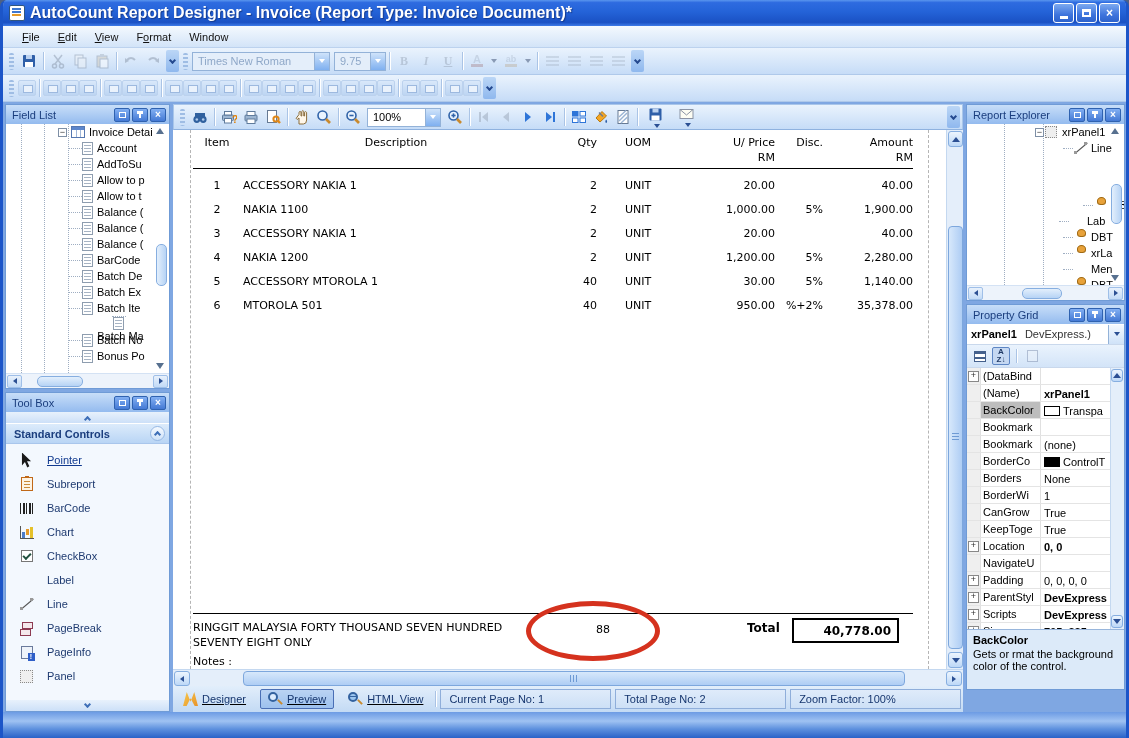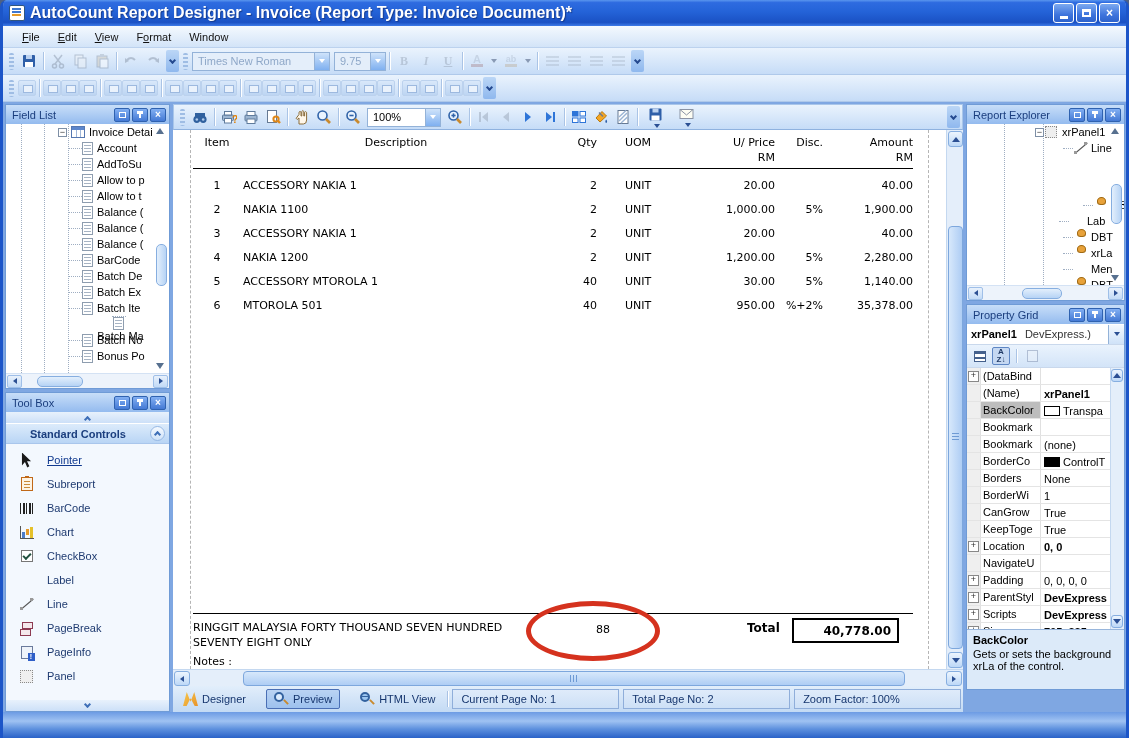--- a/index.html
+++ b/index.html
@@ -82,21 +82,21 @@
   .hsb{height:15px;flex:none;background:#EDF3FB;border-top:1px solid #D4E2F4;display:flex;align-items:center;position:relative;}
   .hsb .arr{width:15px;height:13px;display:grid;place-items:center;background:linear-gradient(#E8F1FC,#C2DAF6);border:1px solid #9FBFE8;border-radius:2px;margin:0 1px;flex:none;}
   .tri-l{width:0;height:0;border-top:3px solid transparent;border-bottom:3px solid transparent;border-right:4px solid #2B4F93;}
   .tri-r{width:0;height:0;border-top:3px solid transparent;border-bottom:3px solid transparent;border-left:4px solid #2B4F93;}
   .hsb .hthumb{height:11px;border:1px solid #86AEE0;border-radius:5px;background:linear-gradient(#E3EFFC,#B6D3F5);}
   
   .toolbox{background:#F3F8FE;}
   .strip{height:11px;flex:none;background:linear-gradient(#E8F1FC,#CCE0F8);display:grid;place-items:center;}
   .chev-u{width:5px;height:5px;border-left:2px solid #3E6FB8;border-top:2px solid #3E6FB8;transform:rotate(45deg);margin-top:3px;}
   .chev-dn2{width:5px;height:5px;border-left:2px solid #3E6FB8;border-bottom:2px solid #3E6FB8;transform:rotate(-45deg);margin-bottom:2px;}
-  .group-hdr{height:21px;flex:none;display:flex;align-items:center;padding:0 4px 0 24px;
+  .group-hdr{height:21px;flex:none;display:flex;align-items:center;padding:0 4px 0 8px;
     background:linear-gradient(#DCEBFB,#B9D5F5);border-top:1px solid #fff;border-bottom:1px solid #A9C6EC;color:#1B3E7E;font-weight:bold;}
   .group-hdr .tt{flex:1;}
   .ghbtn{width:15px;height:15px;border-radius:8px;background:linear-gradient(#F4F9FF,#CFE2F8);border:1px solid #96B8E4;display:grid;place-items:center;}
   .tbx-items{flex:1;overflow:hidden;padding-top:4px;}
   .tbx-row{height:24px;display:flex;align-items:center;padding-left:12px;gap:12px;color:#20396B;}
   .tbx-row .lbl{color:#1E3A70;}
   .tbx-row.sel .lbl{text-decoration:underline;color:#113A8F;}
   .tbx-ic{width:17px;height:17px;position:relative;display:grid;place-items:center;flex:none;}
   .i-pointer{width:13px;height:15px;background:#1A1A1A;clip-path:polygon(15% 0,15% 86%,38% 64%,56% 100%,72% 92%,54% 58%,85% 58%);}
   .i-subreport{width:12px;height:14px;border:1px solid #C06818;background:#FDF3E3;position:relative;}
@@ -156,21 +156,21 @@
   .tri-u2{width:0;height:0;border-left:4px solid transparent;border-right:4px solid transparent;border-bottom:5px solid #2B4F93;}
   .tri-d2{width:0;height:0;border-left:4px solid transparent;border-right:4px solid transparent;border-top:5px solid #2B4F93;}
   .vthumb{position:absolute;left:1px;width:15px;top:96px;bottom:20px;border:1px solid #7DA7DD;border-radius:4px;background:linear-gradient(90deg,#D7E8FB,#AECDF4);display:grid;place-items:center;}
   .vgrip{width:7px;height:9px;background:repeating-linear-gradient(180deg,#6E9AD4 0 1px,transparent 1px 3px);}
   .hsb-big{height:17px;flex:none;background:#E4EEFA;border-top:1px solid #C4D8F0;position:relative;}
   .hbtn{position:absolute;top:1px;width:16px;height:15px;border:1px solid #86AEE0;border-radius:3px;background:linear-gradient(#EDF5FE,#BDD8F7);display:grid;place-items:center;}
   .hthumb-big{position:absolute;top:1px;left:70px;right:58px;height:15px;border:1px solid #7DA7DD;border-radius:4px;background:linear-gradient(#D7E8FB,#AECDF4);display:grid;place-items:center;}
   .hgrip{width:9px;height:7px;background:repeating-linear-gradient(90deg,#6E9AD4 0 1px,transparent 1px 3px);}
   
   .statusbar{height:26px;flex:none;background:linear-gradient(#E2EEFB,#C3DAF4);display:flex;align-items:center;padding:2px 2px;gap:4px;}
-  .sb-tabs{display:flex;align-items:flex-end;gap:12px;}
+  .sb-tabs{display:flex;align-items:flex-end;gap:6px;text-decoration:underline;}
   .sb-tab{display:flex;align-items:center;gap:4px;padding:2px 7px;color:#16366E;border:1px solid transparent;border-radius:2px;}
   .sb-tab.active{background:linear-gradient(#BAD3F3,#9DC1EE);border-color:#4A6FB5;}
   .sb-sep{width:1px;height:16px;background:#A9C2E4;box-shadow:1px 0 0 #fff;}
   .sb-seg{flex:1;height:20px;border:1px solid #8FAEDA;background:linear-gradient(#DFEBFA,#CDE0F6);display:flex;align-items:center;padding:0 8px;color:#16366E;}
   .ticon{width:15px;height:14px;position:relative;flex:none;}
   .ti-designer{background:linear-gradient(135deg,#F6C84C,#E8922A);clip-path:polygon(0 100%,25% 0,50% 70%,75% 0,100% 100%,78% 100%,50% 45%,24% 100%);}
   .ti-mag{border:2px solid #33629F;border-radius:50%;width:10px;height:10px;background:#DCECFE;}
   .ti-mag::after{content:'';position:absolute;left:9px;top:9px;width:6px;height:2px;background:#C98A2E;transform:rotate(45deg);}
   .ti-html{border:2px solid #33629F;border-radius:50%;width:10px;height:10px;background:#9CC6F0;}
   .ti-html::before{content:'';position:absolute;left:1px;top:4px;width:8px;height:1px;background:#33629F;}
@@ -1104,20 +1104,20 @@
             <div class="sbtn" style="top:1px;">
                 <span class="tri-u2"></span>
               </div>
             <div class="sbtn" style="bottom:1px;">
                 <span class="tri-d2"></span>
               </div>
           </div>
         </div>
         <div class="pg-desc">
           <div class="dt">BackColor</div>
-          <div>Gets or sets the background xrLa of the control.</div>
+          <div>Gets or rmat the background color of the control.</div>
         </div>
       </div>
     </div>
   </div>
 
   <div class="bottomstrip"></div>
 </div>
 
 </body></html>

